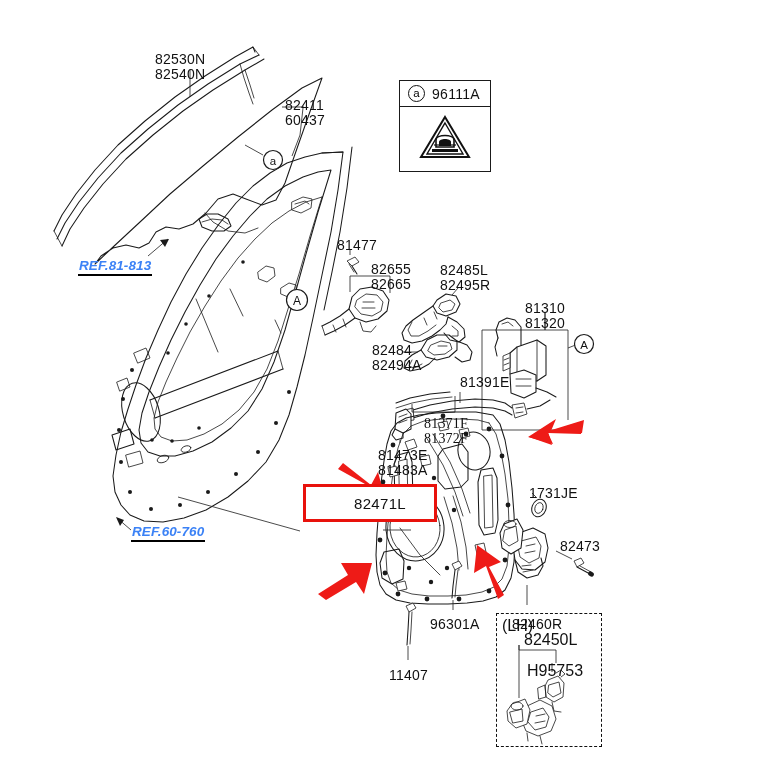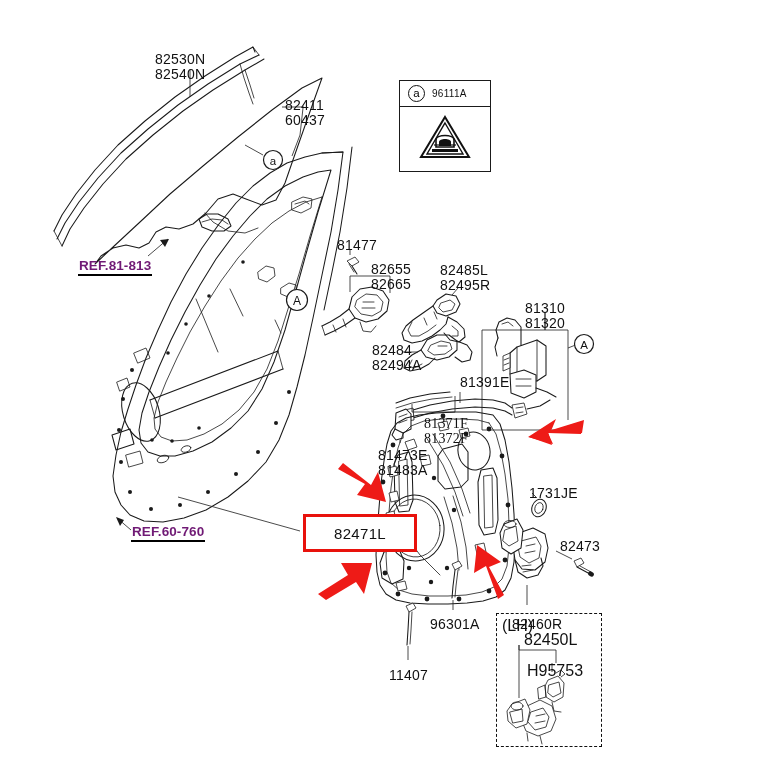--- a/index.html
+++ b/index.html
@@ -2,34 +2,34 @@
 <html><head>
 <meta charset="utf-8">
 <title>Front Door Parts Diagram</title>
 <style>
   html,body{margin:0;padding:0;background:#fff;}
   body{width:757px;height:766px;position:relative;overflow:hidden;
        font-family:"Liberation Sans","DejaVu Sans",sans-serif;color:#000;}
   #diagram{position:absolute;left:0;top:0;width:757px;height:766px;}
   .lbl{position:absolute;font-size:14px;line-height:14.5px;color:#111;
        white-space:pre;letter-spacing:.2px;}
-  .ref{position:absolute;font-size:13.5px;font-weight:bold;color:#701a75;
+  .ref{position:absolute;font-size:13.5px;font-weight:bold;color:#3b82f6;
        border-bottom:2.2px solid #000;padding:0 1px 1px 1px;letter-spacing:.1px;
-       white-space:nowrap;}
+       white-space:nowrap;font-style:italic;}
   .hl-box{position:absolute;border:3.5px solid #e8120c;background:#fff;
           display:flex;align-items:center;justify-content:center;
           font-size:15px;color:#111;letter-spacing:.3px;}
   .callout{position:absolute;border:1.1px solid #1a1a1a;background:#fff;}
   .callout .chead{display:flex;align-items:center;gap:7px;
        border-bottom:1.1px solid #1a1a1a;height:26px;padding:0 8px;box-sizing:border-box;}
   .callout .cbody{height:62px;display:flex;align-items:center;justify-content:center;}
   .circ{display:inline-flex;align-items:center;justify-content:center;
         width:17px;height:17px;border:1.3px solid #111;border-radius:50%;
         font-size:11.5px;line-height:1;box-sizing:border-box;}
-  .ctext{font-size:10px;color:#111;letter-spacing:.3px;}
+  .ctext{font-size:14px;color:#111;letter-spacing:.3px;}
   .lhbox{position:absolute;border:1.6px dashed #111;background:transparent;}
   .lhlabel{position:absolute;font-size:16px;color:#111;}
 </style>
 </head>
 <body>
 
 <svg id="diagram" viewBox="0 0 757 766">
   <defs>
     <style>
       .ln{fill:none;stroke:#1a1a1a;stroke-width:1.05;stroke-linejoin:round;stroke-linecap:round;}
@@ -423,21 +423,21 @@
 81483A</div>
 <div class="lbl" style="left:529px;top:486px;">1731JE</div>
 <div class="lbl" style="left:560px;top:539px;">82473</div>
 <div class="lbl" style="left:512px;top:617px;">82460R</div>
 <div class="lbl" style="left:430px;top:617px;">96301A</div>
 <div class="lbl" style="left:389px;top:668px;">11407</div>
 
 <div class="ref" style="left:78px;top:258px;">REF.81-813</div>
 <div class="ref" style="left:131px;top:524px;">REF.60-760</div>
 
-<div class="hl-box" style="left:303px;top:514px;width:108px;height:32px;">82471L</div>
+<div class="hl-box" style="left:303px;top:484px;width:108px;height:32px;padding-left:20px;">82471L</div>
 
 <div class="callout" style="left:399px;top:80px;width:90px;height:90px;">
   <div class="chead">
     <span class="circ">a</span>
     <span class="ctext">96111A</span>
   </div>
   <div class="cbody">
     <svg width="56" height="50" viewBox="0 0 56 50">
       <path d="M28,4 L52,44 L4,44 Z" fill="#fff" stroke="#111" stroke-width="2"></path>
       <path d="M28,10 L46,41 L10,41 Z" fill="#fff" stroke="#111" stroke-width="1.4"></path>

